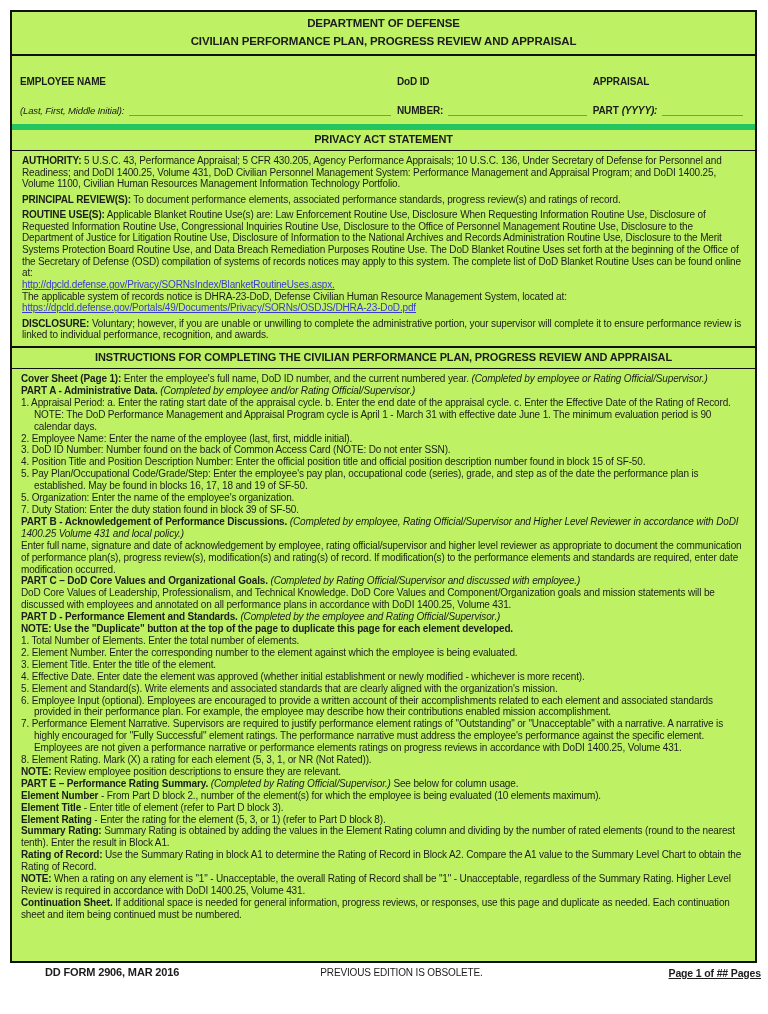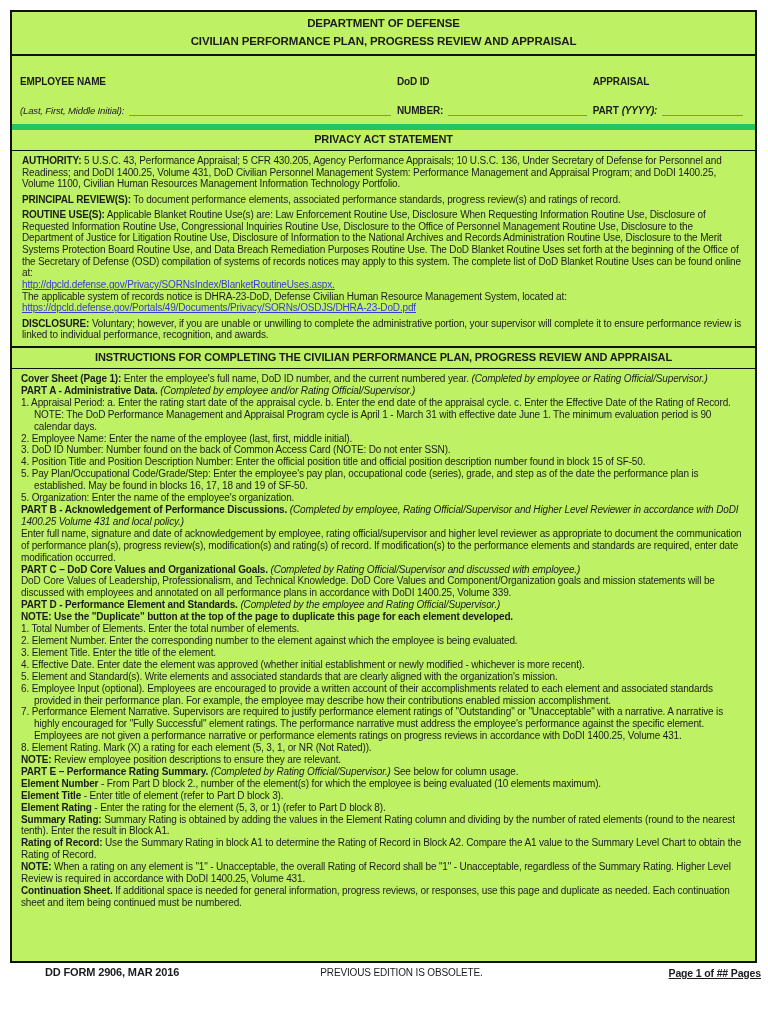--- a/index.html
+++ b/index.html
@@ -166,24 +166,25 @@
   <div class="instr-wrap">
     <div class="instr-body">
         <p><span class="b">Cover Sheet (Page 1):</span><span> Enter the employee's full name, DoD ID number, and the current numbered year.  </span><span class="i">(Completed by employee or Rating Official/Supervisor.)</span></p>
         <p><span class="b">PART A - Administrative Data.</span><span>  </span><span class="i">(Completed by employee and/or Rating Official/Supervisor.)</span></p>
         <p class="num"><span>1.  Appraisal Period:  a. Enter the rating start date of the appraisal cycle.  b. Enter the end date of the appraisal cycle.  c. Enter the Effective Date of the Rating of Record.  NOTE:  The DoD Performance Management and Appraisal Program cycle is April 1 - March 31 with effective date June 1. The minimum evaluation period is 90 calendar days.</span></p>
         <p class="num"><span>2.  Employee Name:  Enter the name of the employee (last, first, middle initial).</span></p>
         <p class="num"><span>3.  DoD ID Number:  Number found on the back of Common Access Card (NOTE:  Do not enter SSN).</span></p>
         <p class="num"><span>4.  Position Title and Position Description Number:  Enter the official position title and official position description number found in block 15 of SF-50.</span></p>
         <p class="num"><span>5.  Pay Plan/Occupational Code/Grade/Step:  Enter the employee's pay plan, occupational code (series), grade, and step as of the date the performance plan is established.  May be found in blocks 16, 17, 18 and 19 of SF-50.</span></p>
         <p class="num"><span>5.  Organization:  Enter the name of the employee's organization.</span></p>
+        <p class="num"><span>7.  Duty Station:  Enter the duty station found in block 39 of SF-50.</span></p>
         <p><span class="b">PART B - Acknowledgement of Performance Discussions.</span><span>  </span><span class="i">(Completed by employee, Rating Official/Supervisor and Higher Level Reviewer in accordance with DoDI 1400.25 Volume 431 and local policy.)</span></p>
         <p><span>Enter full name, signature and date of acknowledgement by employee, rating official/supervisor and higher level reviewer as appropriate to document the communication of performance plan(s), progress review(s), modification(s) and rating(s) of record.  If modification(s) to the performance elements and standards are required, enter date modification occurred.</span></p>
         <p><span class="b">PART C – DoD Core Values and Organizational Goals.</span><span>  </span><span class="i">(Completed by Rating Official/Supervisor and discussed with employee.)</span></p>
-        <p><span>DoD Core Values of Leadership, Professionalism, and Technical Knowledge.  DoD Core Values and Component/Organization goals and mission statements will be discussed with employees and annotated on all performance plans in accordance with DoDI 1400.25, Volume 339.</span></p>
+        <p><span>DoD Core Values of Leadership, Professionalism, and Technical Knowledge.  DoD Core Values and Component/Organization goals and mission statements will be discussed with employees and annotated on all performance plans in accordance with DoDI 1400.25, Volume 431.</span></p>
         <p><span class="b">PART D - Performance Element and Standards.</span><span>  </span><span class="i">(Completed by the employee and Rating Official/Supervisor.)</span></p>
         <p><span class="b">NOTE:  Use the "Duplicate" button at the top of the page to duplicate this page for each element developed.</span></p>
         <p class="num"><span>1.  Total Number of Elements.  Enter the total number of elements.</span></p>
         <p class="num"><span>2.  Element Number.  Enter the corresponding number to the element against which the employee is being evaluated.</span></p>
         <p class="num"><span>3.  Element Title. Enter the title of the element.</span></p>
         <p class="num"><span>4.  Effective Date.  Enter date the element was approved (whether initial establishment or newly modified - whichever is more recent).</span></p>
         <p class="num"><span>5.  Element and Standard(s).  Write elements and associated standards that are clearly aligned with the organization's mission.</span></p>
         <p class="num"><span>6.  Employee Input (optional).  Employees are encouraged to provide a written account of their accomplishments related to each element and associated standards provided in their performance plan.  For example, the employee may describe how their contributions enabled mission accomplishment.</span></p>
         <p class="num"><span>7.  Performance Element Narrative.  Supervisors are required to justify performance element ratings of "Outstanding" or "Unacceptable" with a narrative. A narrative is highly encouraged for "Fully Successful" element ratings.  The performance narrative must address the employee's performance against the specific element.  Employees are not given a performance narrative or performance elements ratings on progress reviews in accordance with DoDI 1400.25, Volume 431.</span></p>
         <p class="num"><span>8. Element Rating. Mark (X) a rating for each element (5, 3, 1, or NR (Not Rated)).</span></p>

